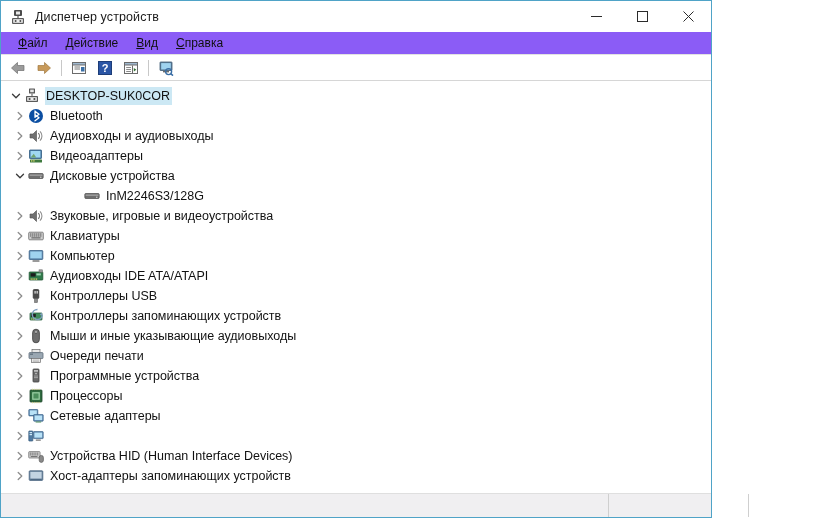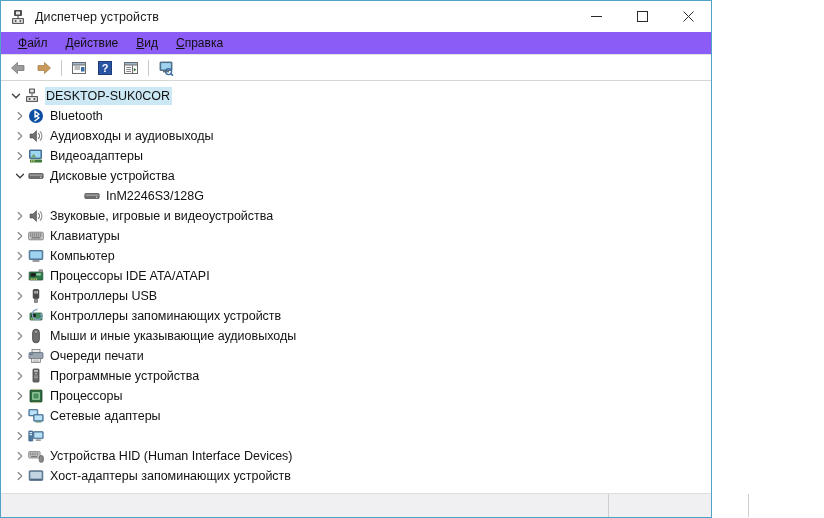--- a/index.html
+++ b/index.html
@@ -455,21 +455,21 @@
           <rect x="8.4" y="5.4" width="4.4" height="2" fill="#9fd4b4"></rect>
           <g fill="#d8c96a">
             <rect x="2.6" y="10.4" width="1.2" height="1.4"></rect>
             <rect x="4.4" y="10.4" width="1.2" height="1.4"></rect>
             <rect x="6.2" y="10.4" width="1.2" height="1.4"></rect>
             <rect x="8" y="10.4" width="1.2" height="1.4"></rect>
           </g>
           <rect x="11" y="1.8" width="3.6" height="2.4" fill="#9a9a9a" stroke="#6a6a6a" stroke-width="0.5"></rect>
         </svg>
       </div>
-      <div class="node-label">Процессоры IDE ATA/ATAPI</div>
+      <div class="node-label">Аудиовходы IDE ATA/ATAPI</div>
     </div>
 
     <div class="tree-row lvl1">
       <div class="chev">
         <svg width="10" height="10" viewBox="0 0 10 10">
             <path d="M3.2 1.5 L6.8 5 L3.2 8.5" fill="none" stroke="#8d8d8d" stroke-width="1.3" stroke-linecap="round" stroke-linejoin="round"></path>
           </svg>
       </div>
       <div class="node-icon">
         <svg class="ic" viewBox="0 0 16 16">

